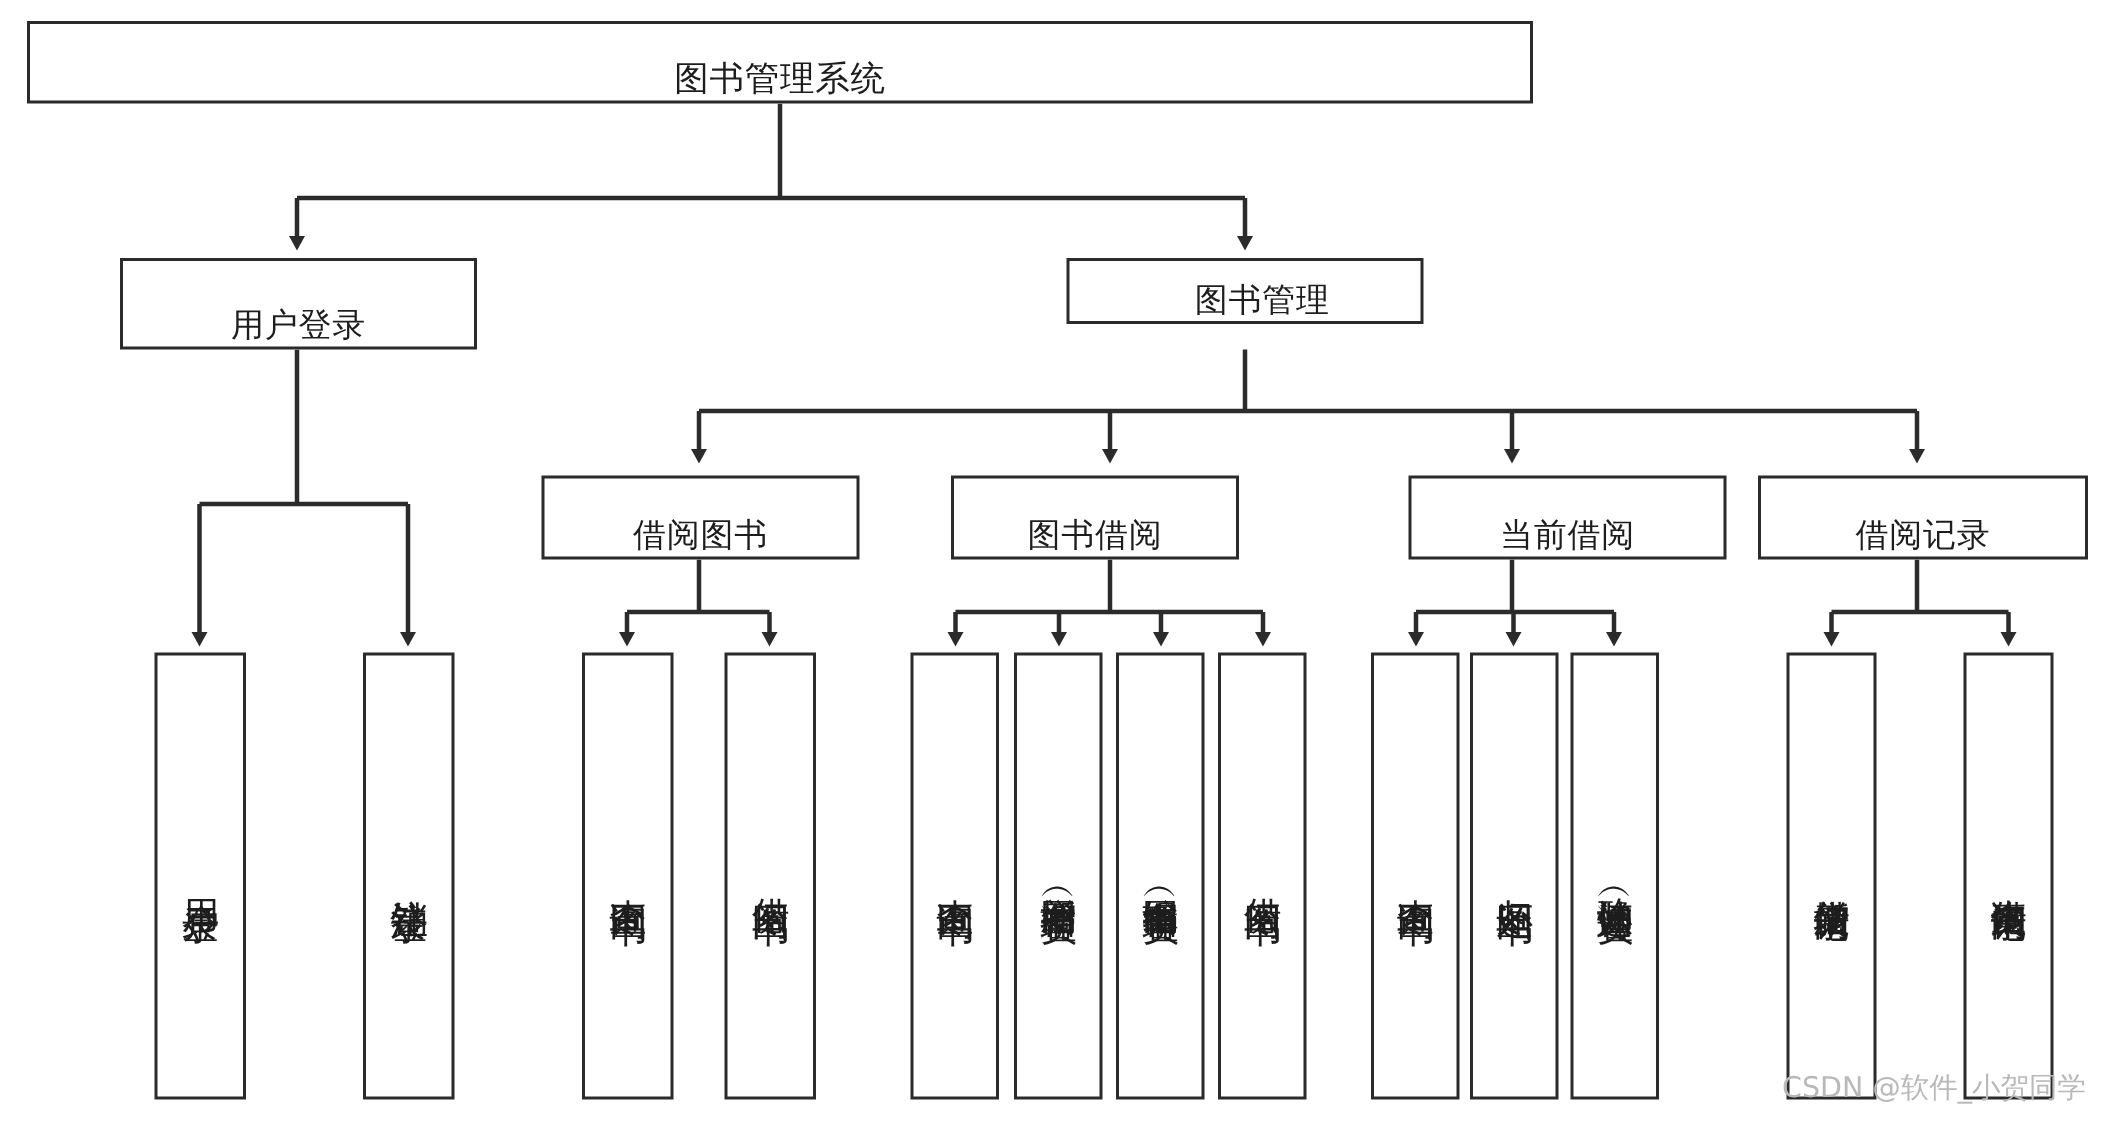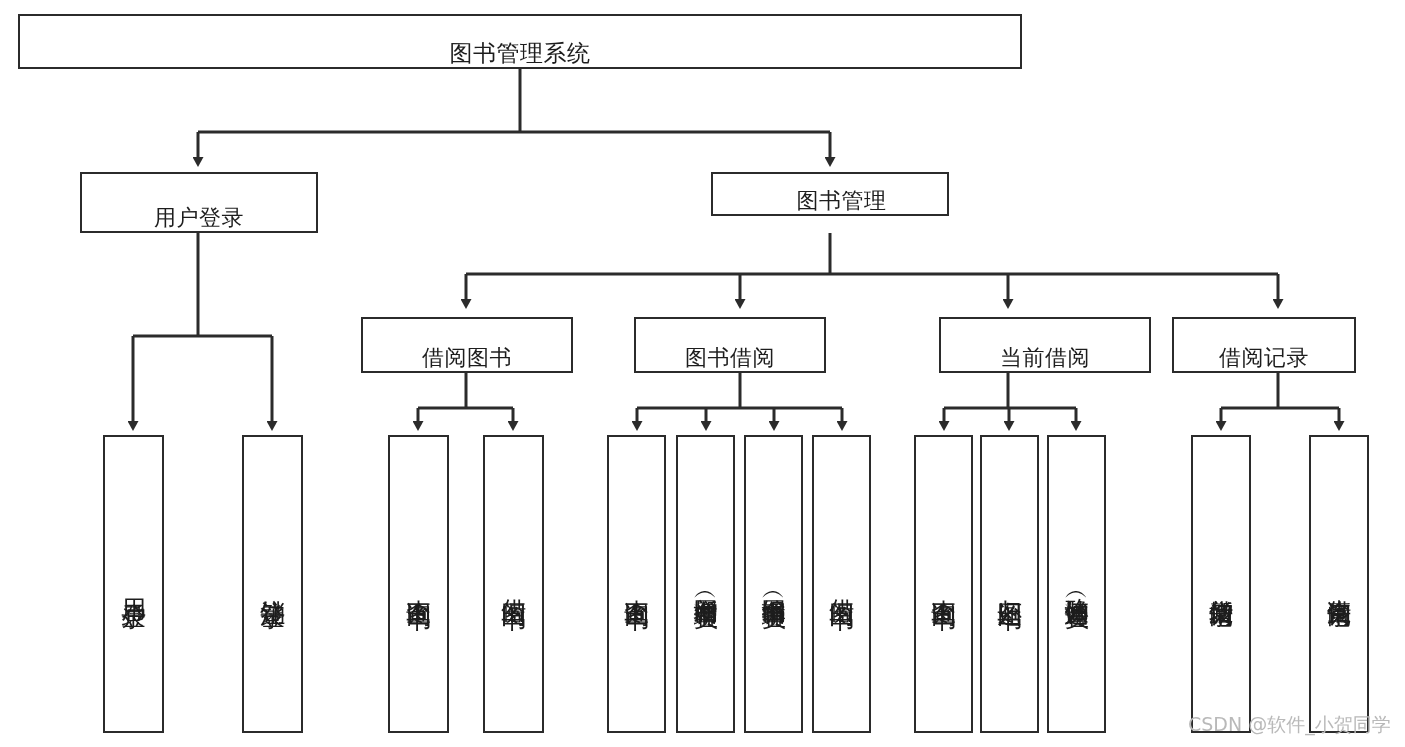--- a/index.html
+++ b/index.html
@@ -152,21 +152,21 @@
   </div>
 
   <div class="node horiz" style="left:634px; top:317px; width:192px; height:56px;">
     <span class="label">图书借阅</span>
   </div>
 
   <div class="node horiz" style="left:903px; top:317px; width:212px; height:56px;margin-left:36px;">
     <span class="label">当前借阅</span>
   </div>
 
-  <div class="node horiz" style="left:1172px; top:317px; width:184px; height:56px;">
+  <div class="node horiz" style="left:1172px; top:317px; width:220px; height:56px;">
     <span class="label">借阅记录</span>
   </div>
 
   <div class="node vert" style="left:103px; top:435px; width:61px; height:298px;">
     <span class="label">用户登录</span>
   </div>
 
   <div class="node vert" style="left:242px; top:435px; width:61px; height:298px;">
     <span class="label">注销登录</span>
   </div>

